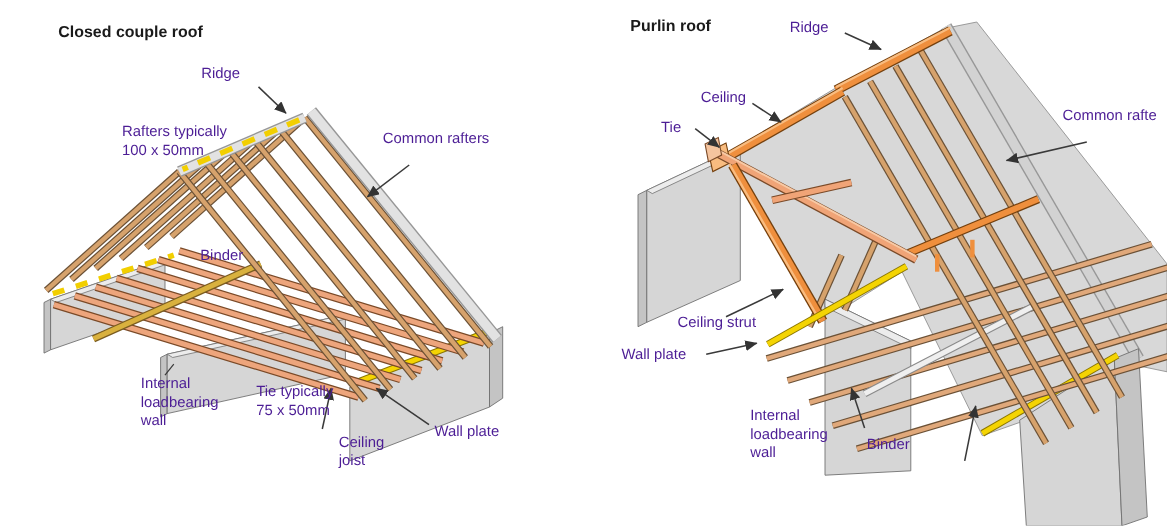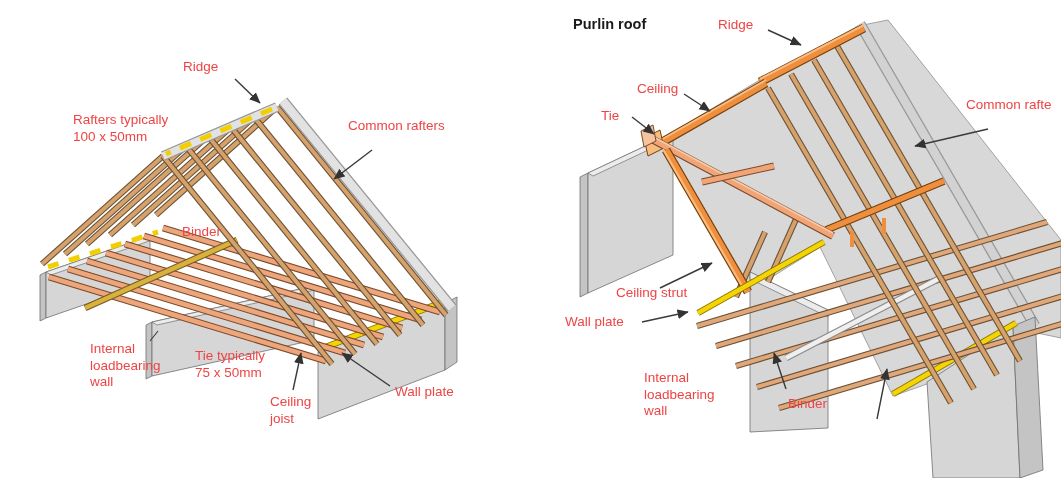--- a/index.html
+++ b/index.html
@@ -1,20 +1,20 @@
 <!DOCTYPE html>
 <html><head>
 <meta charset="utf-8">
 <style>
   html,body{margin:0;padding:0;background:#fff;}
   #stage{position:relative;width:1061px;height:478px;background:#ffffff;overflow:hidden;
          font-family:"Liberation Sans",sans-serif;}
   #stage svg{position:absolute;left:0;top:0;}
-  .lbl{position:absolute;font:13.5px/1.24 "Liberation Sans",sans-serif;color:#ef4444;white-space:nowrap;}
-  .lbl span{display:block;}
+  .lbl{position:absolute;font:13.5px/1.24 "Liberation Sans",sans-serif;color:#4c1d95;white-space:nowrap;}
+  .lbl span{display:block;margin-left:38px;}
   .ttl{font-weight:bold;font-size:14.5px;color:#1a1a1a;}
   
   line{fill:none;stroke-linecap:butt;}
   .ro{stroke:#6b5136;stroke-width:6.2;} .rf{stroke:#d6a26c;stroke-width:4;}
   .to{stroke:#7a4a28;stroke-width:6.8;} .tf{stroke:#eda57c;stroke-width:4.6;}
   .po{stroke:#74400e;stroke-width:9;}  .pf{stroke:#ef8f3d;stroke-width:6.6;} .ph{stroke:#f8bc80;stroke-width:2;}
   .po2{stroke:#74400e;stroke-width:7.6;}.pf2{stroke:#ef8f3d;stroke-width:5.4;}
   .ywo{stroke:#8a7500;stroke-width:6.4;} .yw{stroke:#f4d403;stroke-width:4.6;}
   .yd{stroke:#f2cf00;stroke-width:5;stroke-dasharray:11 11;}
   .wo{stroke:#8a8a8a;stroke-width:6.8;} .wf{stroke:#efefef;stroke-width:4.6;}
@@ -250,20 +250,21 @@
     <line class="ar" x1="684" y1="94" x2="710" y2="111" marker-end="url(#ah)"></line>
     <line class="ar" x1="632" y1="117" x2="654" y2="134" marker-end="url(#ah)"></line>
     <line class="ar" x1="988" y1="129" x2="915" y2="146" marker-end="url(#ah)"></line>
     <line class="ar" x1="660" y1="288" x2="712" y2="263" marker-end="url(#ah)"></line>
     <line class="ar" x1="642" y1="322" x2="688" y2="312" marker-end="url(#ah)"></line>
     <line class="ar" x1="786" y1="389" x2="774" y2="353" marker-end="url(#ah)"></line>
     <line class="ar" x1="877" y1="419" x2="887" y2="369" marker-end="url(#ah)"></line>
   </g>
 </svg>
 
+<div class="lbl ttl" style="left:53px;top:22px;">Closed couple roof</div>
 <div class="lbl" style="left:183px;top:59px;">Ridge</div>
 <div class="lbl" style="left:73px;top:112px;">
   <span>Rafters typically</span>
   <span>100 x 50mm</span>
 </div>
 <div class="lbl" style="left:348px;top:118px;">Common rafters</div>
 <div class="lbl" style="left:182px;top:224px;">Binder</div>
 <div class="lbl" style="left:90px;top:341px;">
   <span>Internal</span>
   <span>loadbearing</span>

